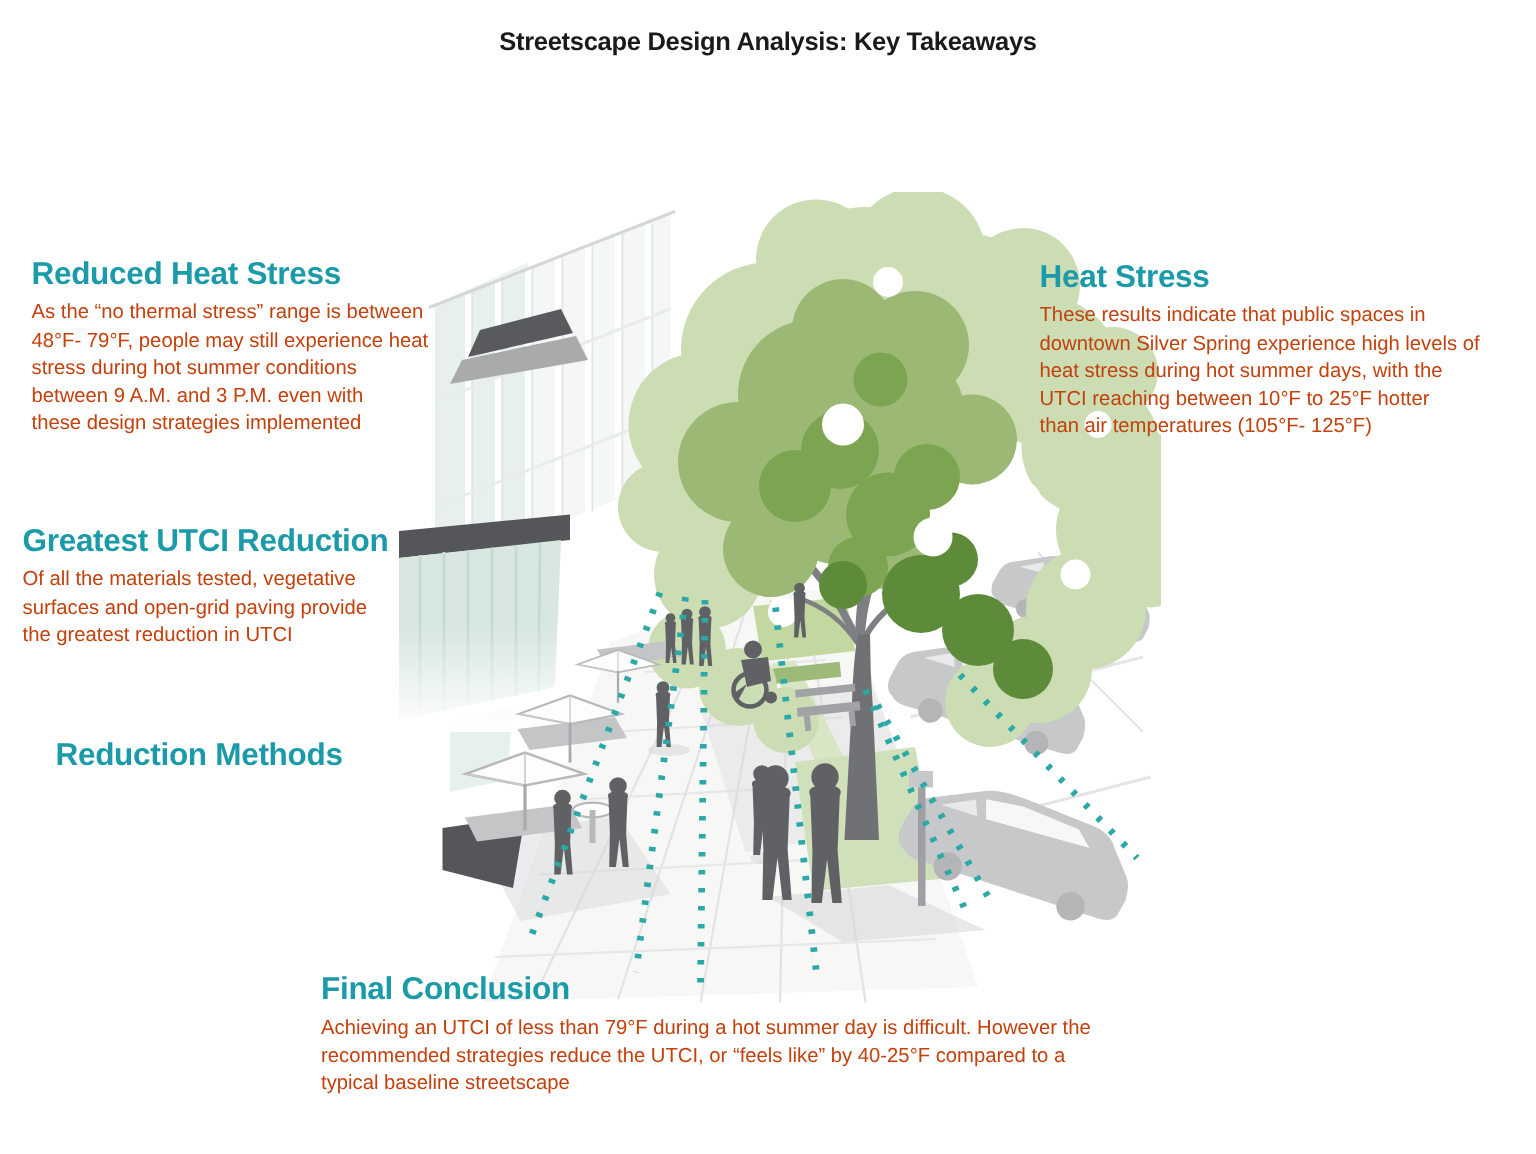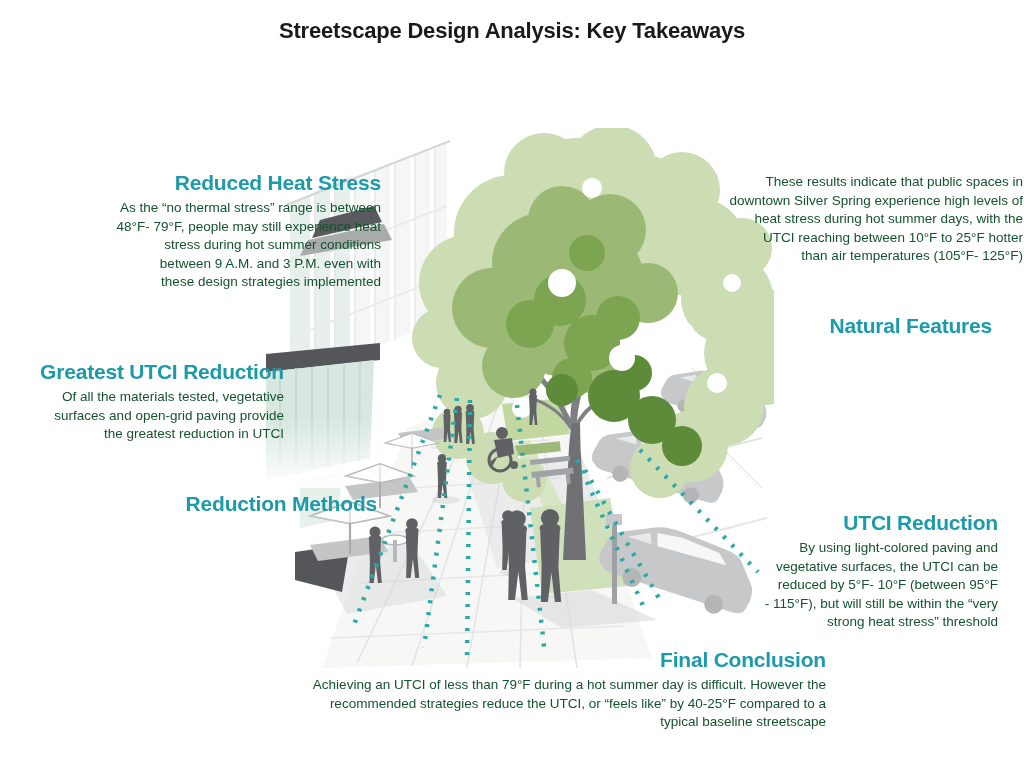--- a/index.html
+++ b/index.html
@@ -1,29 +1,29 @@
 <!DOCTYPE html>
 <html><head>
 <meta charset="utf-8">
 <style>
   html,body{margin:0;padding:0;background:#ffffff;}
   #canvas{position:relative;width:1024px;height:769px;background:#ffffff;overflow:hidden;
           font-family:"Liberation Sans",sans-serif;}
   .page-title{position:absolute;left:0;top:18px;width:1024px;text-align:center;
-          font-size:22px;font-weight:bold;color:#1a1a1a;letter-spacing:-0.2px;}
-  .callout{position:absolute;text-align:right;}
+          font-size:17px;font-weight:bold;color:#1a1a1a;letter-spacing:-0.2px;}
+  .callout{position:absolute;text-align:left;}
   .callout h2{margin:0 0 4px 0;font-size:21px;font-weight:bold;color:#1b9aaa;letter-spacing:-0.2px;}
-  .callout p{margin:0;font-size:13.5px;line-height:18.5px;color:#14532d;white-space:pre-line;}
+  .callout p{margin:0;font-size:13.5px;line-height:18.5px;color:#c2410c;white-space:pre-line;}
   #co-reduced   {left:21px;  top:171px; width:360px;}
-  #co-greatest  {left:4px;   top:349px; width:280px;margin-top:11px;}
+  #co-greatest  {left:15px;   top:349px; width:280px;}
   #co-combining {left:37px;  top:492px; width:340px;}
   #co-heat      {left:693px; top:173px; width:330px;}
   #co-natural   {left:752px; top:314px; width:240px;}
   #co-utci      {left:688px; top:511px; width:310px;}
-  #co-final     {left:226px; top:648px; width:600px;}
+  #co-final     {left:214px; top:648px; width:600px;}
   #scene{position:absolute;left:262px;top:128px;width:512px;height:540px;}
 </style>
 </head>
 <body>
 
 <div id="canvas">
 
   <div class="page-title">Streetscape Design Analysis: Key Takeaways</div>
 
   <svg id="scene" viewBox="0 0 512 540">
@@ -280,39 +280,31 @@
     <p>Of all the materials tested, vegetative
 surfaces and open-grid paving  provide
 the greatest reduction in UTCI</p>
   </div>
 
   <div class="callout" id="co-combining">
     <h2>Reduction Methods</h2>
   </div>
 
   <div class="callout" id="co-heat">
+    <h2>Heat Stress</h2>
     <p>These results indicate that public spaces in
 downtown Silver Spring experience high levels of
 heat stress during hot summer days, with the
 UTCI reaching between 10°F to 25°F hotter
 than air temperatures (105°F- 125°F)</p>
   </div>
 
   <div class="callout" id="co-natural">
-    <h2>Natural Features</h2>
-  </div>
-
-  <div class="callout" id="co-utci">
-    <h2>UTCI Reduction</h2>
-    <p>By using light-colored paving and
-vegetative surfaces, the UTCI can be
-reduced by 5°F- 10°F (between 95°F
-- 115°F), but will still be within the “very
-strong heat stress” threshold</p>
-  </div>
+  </div>
+
 
   <div class="callout" id="co-final">
     <h2>Final Conclusion</h2>
     <p>Achieving an UTCI of less than 79°F during a hot summer day is difficult. However the
 recommended strategies reduce the UTCI, or  “feels like” by 40-25°F compared to a
 typical baseline streetscape</p>
   </div>
 
 </div>
 

